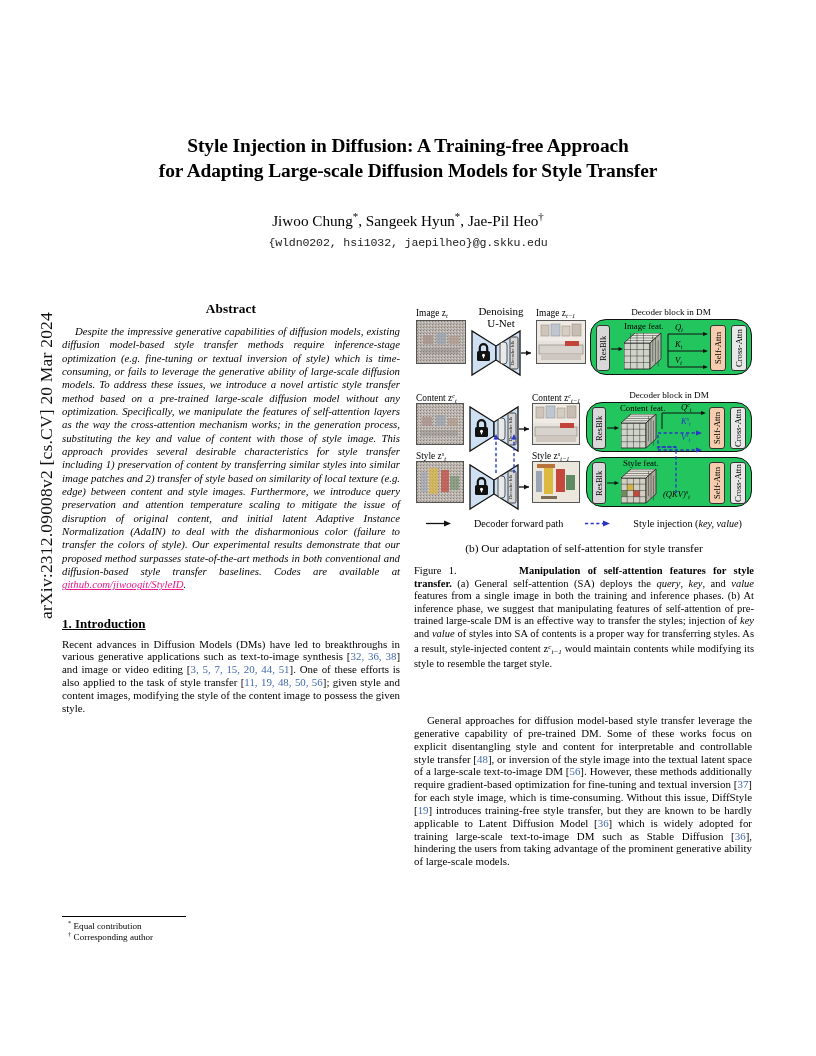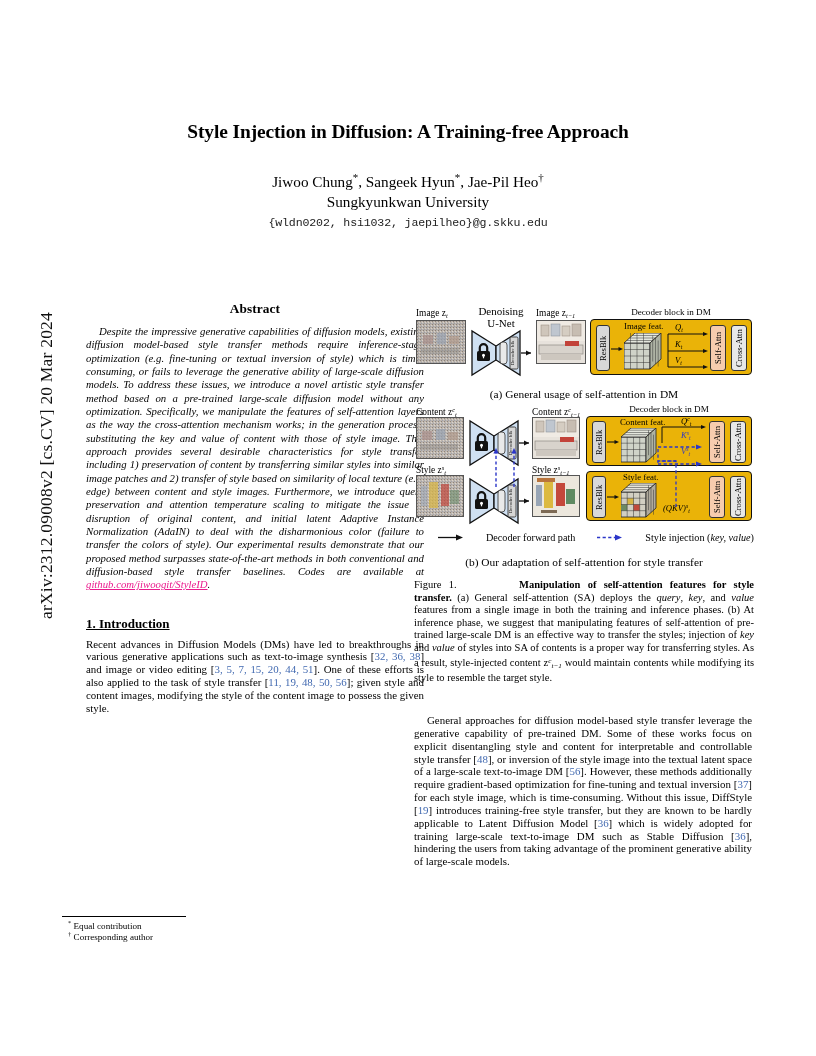--- a/index.html
+++ b/index.html
@@ -23,36 +23,36 @@
     font-size:17.5px;
     letter-spacing:.2px;
     color:#111;
     text-align:center;
     white-space:nowrap;
   }
 
   
   #page{ position:absolute; left:0; top:0; width:816px; height:1056px; }
 
-  #title-block{ position:absolute; left:62px; top:119px; width:692px; text-align:center; }
+  #title-block{ position:absolute; left:62px; top:133px; width:692px; text-align:center; }
   .paper-title{
     font-size:19.4px; font-weight:bold; line-height:25px; letter-spacing:-.1px;
   }
   .authors{ margin-top:28px; font-size:15.2px; line-height:19.5px; }
   .affil{ font-size:15.2px; line-height:19.5px; }
   .emails{
     margin-top:5px; font-family:Liberation Mono, monospace;
     font-size:11.6px; color:#222; letter-spacing:-.15px;
   }
   sup.mark{ font-size:.72em; vertical-align:super; line-height:0; }
 
   
   #col-left{
     position:absolute; left:62px; top:303px; width:338px;
-    text-align:justify; font-size:10.9px; line-height:12.85px;margin-left:24px;
+    text-align:justify; font-size:10.9px; line-height:12.85px;
   }
   #col-right{
     position:absolute; left:414px; top:303px; width:338px;
     text-align:justify; font-size:10.9px; line-height:12.85px;
   }
 
   h2.abs-head{
     font-size:13.3px; font-weight:bold; text-align:center;
     margin:0 0 9px 0; letter-spacing:.1px;
   }
@@ -87,21 +87,21 @@
   .sub{ font-size:.68em; vertical-align:-.28em; }
   .sup{ font-size:.68em; vertical-align:.45em; }
 
   .thumb{ border:1px solid #555; display:block; }
 
   
   .unet{ position:relative; }
 
   
   .decblk{
-    border:1.1px solid #111; border-radius:4px; background:#eab308;
+    border:1.1px solid #111; border-radius:16px; background:#22c55e;
     box-sizing:border-box; position:relative;
   }
   .decblk-title{
     text-align:center; font-size:9.1px; line-height:10px; margin-bottom:1px;
   }
   .vbox{
     border:1px solid #333; border-radius:3px;
     background:#d8d8d8;
     writing-mode:vertical-rl; transform:rotate(180deg);
     text-align:center; font-size:8.6px;
@@ -110,21 +110,21 @@
   }
   .vbox.attn{ background:#f6ccae; }
   .vbox.cross{ background:#e8e8e8; }
 
   .feat-label{ font-size:8.8px; white-space:nowrap; }
   .qkv{ font-size:8.6px; font-style:italic; white-space:nowrap; }
   .qkv .sub{ font-size:.68em; }
   .inj{ color:#2b36c8; }
 
   .legend{
-    display:flex; align-items:center; justify-content:flex-end;
+    display:flex; align-items:center; justify-content:center;
     gap:22px; font-size:10.2px; margin-top:3px;
   }
   .legend span.lg{ white-space:nowrap; }
   .legend i{ font-style:italic; }
 
   .figcap{
     margin-top:11px; font-size:10.5px; line-height:12.6px; text-align:justify;
   }
   .figcap b{ font-weight:bold;margin-left:48px; }
   .figcap i{ font-style:italic; }
@@ -135,23 +135,23 @@
 </head>
 <body>
 
 <div id="arxiv-stamp">arXiv:2312.09008v2  [cs.CV]  20 Mar 2024</div>
 
 <div id="page">
 
   <div id="title-block">
     <div class="paper-title">
       <div>Style Injection in Diffusion: A Training-free Approach</div>
+      <div>for Adapting Large-scale Diffusion Models for Style Transfer</div>
     </div>
     <div class="authors"><span>Jiwoo Chung</span><sup class="mark">*</sup><span>, Sangeek Hyun</span><sup class="mark">*</sup><span>, Jae-Pil Heo</span><sup class="mark">†</sup></div>
-    <div class="affil">Sungkyunkwan University</div>
     <div class="emails">{wldn0202, hsi1032, jaepilheo}@g.skku.edu</div>
   </div>
 
   <div id="col-left">
 
     <h2 class="abs-head">Abstract</h2>
 
     <div class="abstract"><span class="ind"></span><span>Despite the impressive generative capabilities of diffusion models, existing diffusion model-based style transfer methods require inference-stage optimization (e.g. fine-tuning or textual inversion of style) which is time-consuming, or fails to leverage the generative ability of large-scale diffusion models. To address these issues, we introduce a novel artistic style transfer method based on a pre-trained large-scale diffusion model without any optimization. Specifically, we manipulate the features of self-attention layers as the way the cross-attention mechanism works; in the generation process, substituting the key and value of content with those of style image. This approach provides several desirable characteristics for style transfer including 1) preservation of content by transferring similar styles into similar image patches and 2) transfer of style based on similarity of local texture (e.g. edge) between content and style images. Furthermore, we introduce query preservation and attention temperature scaling to mitigate the issue of disruption of original content, and initial latent Adaptive Instance Normalization (AdaIN) to deal with the disharmonious color (failure to transfer the colors of style). Our experimental results demonstrate that our proposed method surpasses state-of-the-art methods in both conventional and diffusion-based style transfer baselines. Codes are available at </span><a class="url" href="#">github.com/jiwoogit/StyleID</a><span>.</span></div>
 
     <h2 class="sec-head">1. Introduction</h2>
@@ -271,21 +271,20 @@
 
         <div class="qkv" style="position:absolute;left:84px;top:2px;"><span>Q</span><span class="sub">t</span></div>
         <div class="qkv" style="position:absolute;left:84px;top:19px;"><span>K</span><span class="sub">t</span></div>
         <div class="qkv" style="position:absolute;left:84px;top:35px;"><span>V</span><span class="sub">t</span></div>
 
         <div class="vbox attn" style="position:absolute;left:119px;top:5px;width:16px;height:46px;">Self-Attn</div>
         <div class="vbox cross" style="position:absolute;left:140px;top:5px;width:16px;height:46px;">Cross-Attn</div>
       </div>
     </div>
 
-    <div class="subcap" style="margin-top:2px;">(a) General usage of self-attention in DM</div>
 
     <div class="panel" style="height:124px;margin-top:5px;">
 
       <div class="imglbl" style="position:absolute;left:2px;top:0;">
         <span>Content z</span><i class="sup">c</i><i class="sub">t</i>
       </div>
       <svg class="thumb" style="position:absolute;left:2px;top:12px;" width="46" height="40" viewBox="0 0 46 40">
         <defs>
           <pattern id="noiseB" width="3" height="3" patternUnits="userSpaceOnUse">
             <rect width="3" height="3" fill="#bdb6af"></rect>

